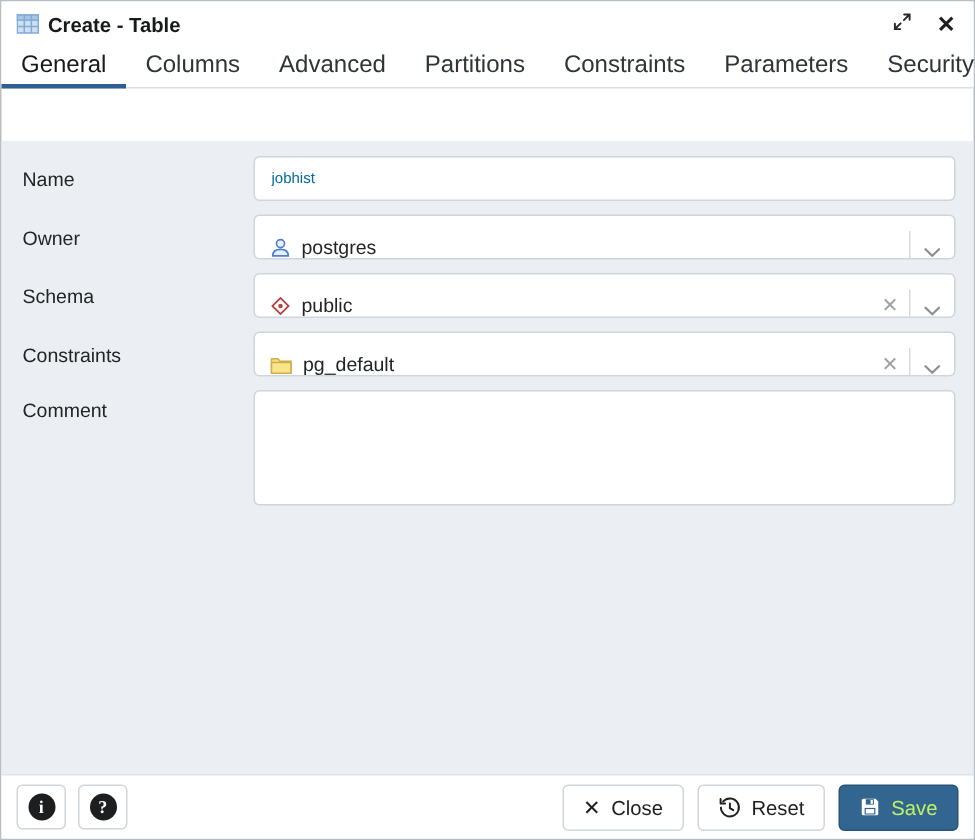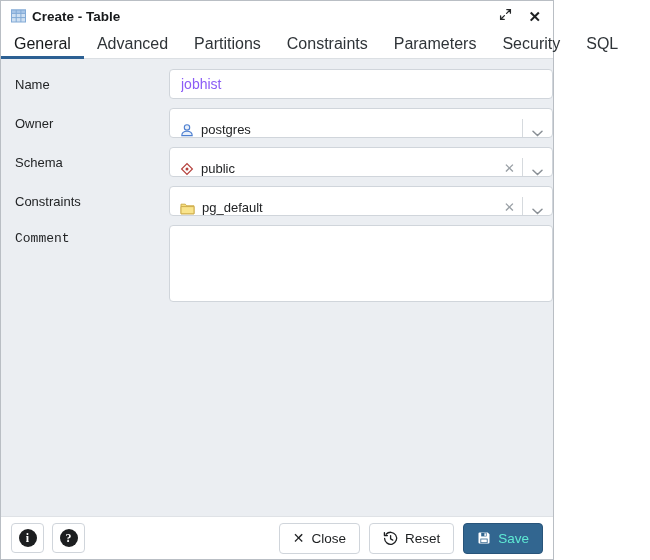--- a/index.html
+++ b/index.html
@@ -1,20 +1,20 @@
 <!DOCTYPE html>
 <html><head>
 <meta charset="utf-8">
 <style>
   * { box-sizing: border-box; margin: 0; padding: 0; }
   html,body { background:#fff; }
   body { font-family: "Liberation Sans", sans-serif; font-size: 13px; color:#222426; }
 
   .dialog {
-    width: 554px; height: 560px;
+    width: 650px; height: 560px;
     border: 1px solid #b9bec4;
     display: flex; flex-direction: column;
     background: #fff;
   }
 
   
   .titlebar {
     height: 30px; flex: 0 0 30px;
     display: flex; align-items: center;
     padding: 0 12px 0 10px; background: #fff;
@@ -35,31 +35,31 @@
   .tab {
     display:flex; align-items:center; padding: 0 13px;
     color:#2f3438; cursor:pointer; border-bottom: 3px solid transparent;
     margin-bottom: -1px; font-size: 16px;
   }
   .tab.active { border-bottom-color:#2c6093; color:#17191b; }
 
   
   .content {
     flex: 1; background: #ebeef2;
-    padding: 10px 0 0 14px; overflow: hidden;
+    padding: 10px 12px 0 14px; overflow: hidden; margin-top: 35px;
   }
   .row { display:flex; align-items:center; margin-bottom: 9px; }
   .row.top { align-items:flex-start; }
   .row label.flabel { width: 154px; flex: 0 0 154px; color:#222426; padding-top: 0; }
-  .row.top label.flabel { padding-top: 6px; font-family: Liberation Mono, monospace; }
+  .row.top label.flabel { padding-top: 6px; }
   .ctrl { flex: 1; }
 
   .text-input {
     width:100%; height:30px; border:1px solid #d0d5db; border-radius:4px;
-    padding: 0 11px; font-family:"Liberation Sans",sans-serif; font-size:14px; color:#8b5cf6;
+    padding: 0 11px; font-family:"Liberation Sans",sans-serif; font-size:10px; color:#0369a1;
     background:#fff; outline:none;
   }
 
   .select {
     width:100%; height:30px; border:1px solid #d0d5db; border-radius:4px;
     background:#fff; display:flex; align-items:flex-end;
     padding: 0 9px 0 10px; cursor:pointer;
   }
   .select .opt-icon { display:flex; align-items:center; margin-right:7px; }
   .select .sel-text { color:#222426; }
@@ -98,21 +98,21 @@
     color:#fff; display:flex; align-items:center; justify-content:center;
     font-size:12px; font-weight:bold; font-family:"Liberation Serif", serif;
   }
   .right-group { margin-left:auto; display:flex; align-items:center; gap:9px; }
   .btn {
     height:31px; border:1px solid #d0d5db; border-radius:4px; background:#fff;
     display:flex; align-items:center; gap:7px; padding:0 13px;
     font-family:"Liberation Sans",sans-serif; font-size:13.5px; color:#1d1f21; cursor:pointer;
   }
   .btn .bx { font-size:14px; line-height:1; }
-  .btn.primary { background:#326690; border-color:#28547a; color:#5eead4; }
+  .btn.primary { background:#326690; border-color:#28547a; color:#bef264; }
 </style>
 </head>
 <body>
 
 <div class="dialog">
 
   <div class="titlebar">
     <span class="ticon">
       <svg width="15" height="14" viewBox="0 0 15 14">
         <rect x="0.5" y="1" width="14" height="12" fill="#cfe0f2" stroke="#82aad6"></rect>
@@ -135,20 +135,23 @@
         <span class="close-glyph">✕</span>
       </button>
     </span>
   </div>
 
   <div class="tabbar">
     <div class="tab active">
         <span>General</span>
       </div>
     <div class="tab">
+        <span>Columns</span>
+      </div>
+    <div class="tab">
         <span>Advanced</span>
       </div>
     <div class="tab">
         <span>Partitions</span>
       </div>
     <div class="tab">
         <span>Constraints</span>
       </div>
     <div class="tab">
         <span>Parameters</span>

